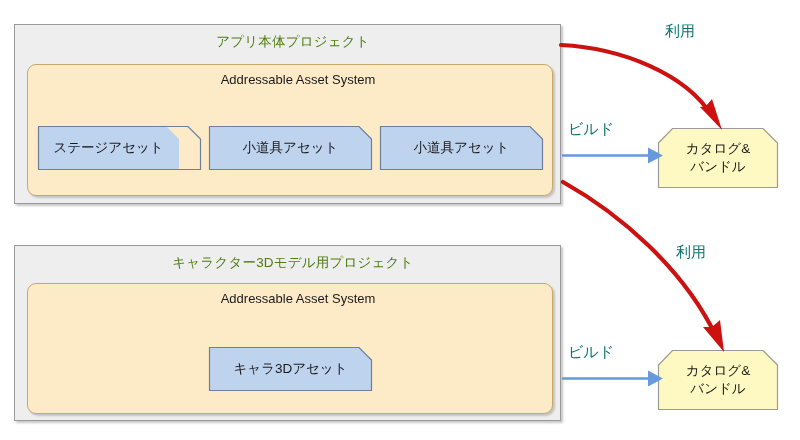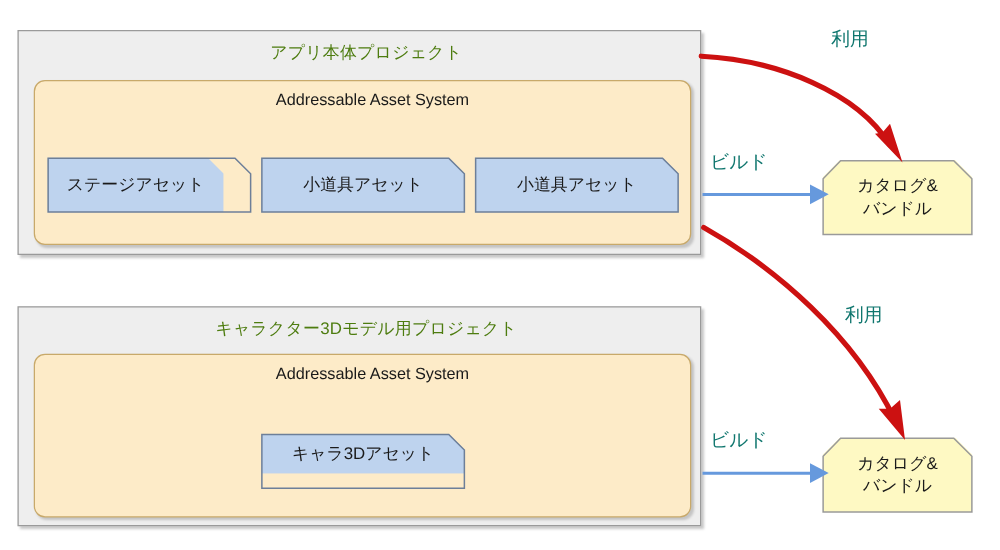--- a/index.html
+++ b/index.html
@@ -141,21 +141,21 @@
   </div>
 
   <div class="project-box" style="left:14px; top:245px; width:547px; height:176px;">
     <div class="project-title">キャラクター3Dモデル用プロジェクト</div>
   </div>
 
   <div class="aas-panel" style="left:27px; top:283px; width:526px; height:131px;">
     <div class="aas-title">Addressable Asset System</div>
   </div>
 
-  <div class="asset-box" style="left:209px; top:347px; width:163px; height:32px;">
+  <div class="asset-box" style="left:209px; top:347px; width:163px; height:44px;">
     <span class="asset-label">キャラ3Dアセット</span>
   </div>
 
   <div class="catalog-box" style="left:658px; top:128px; width:120px; height:60px;">
     <div class="catalog-text">
       <div>カタログ&amp;</div>
       <div>バンドル</div>
     </div>
   </div>
 

